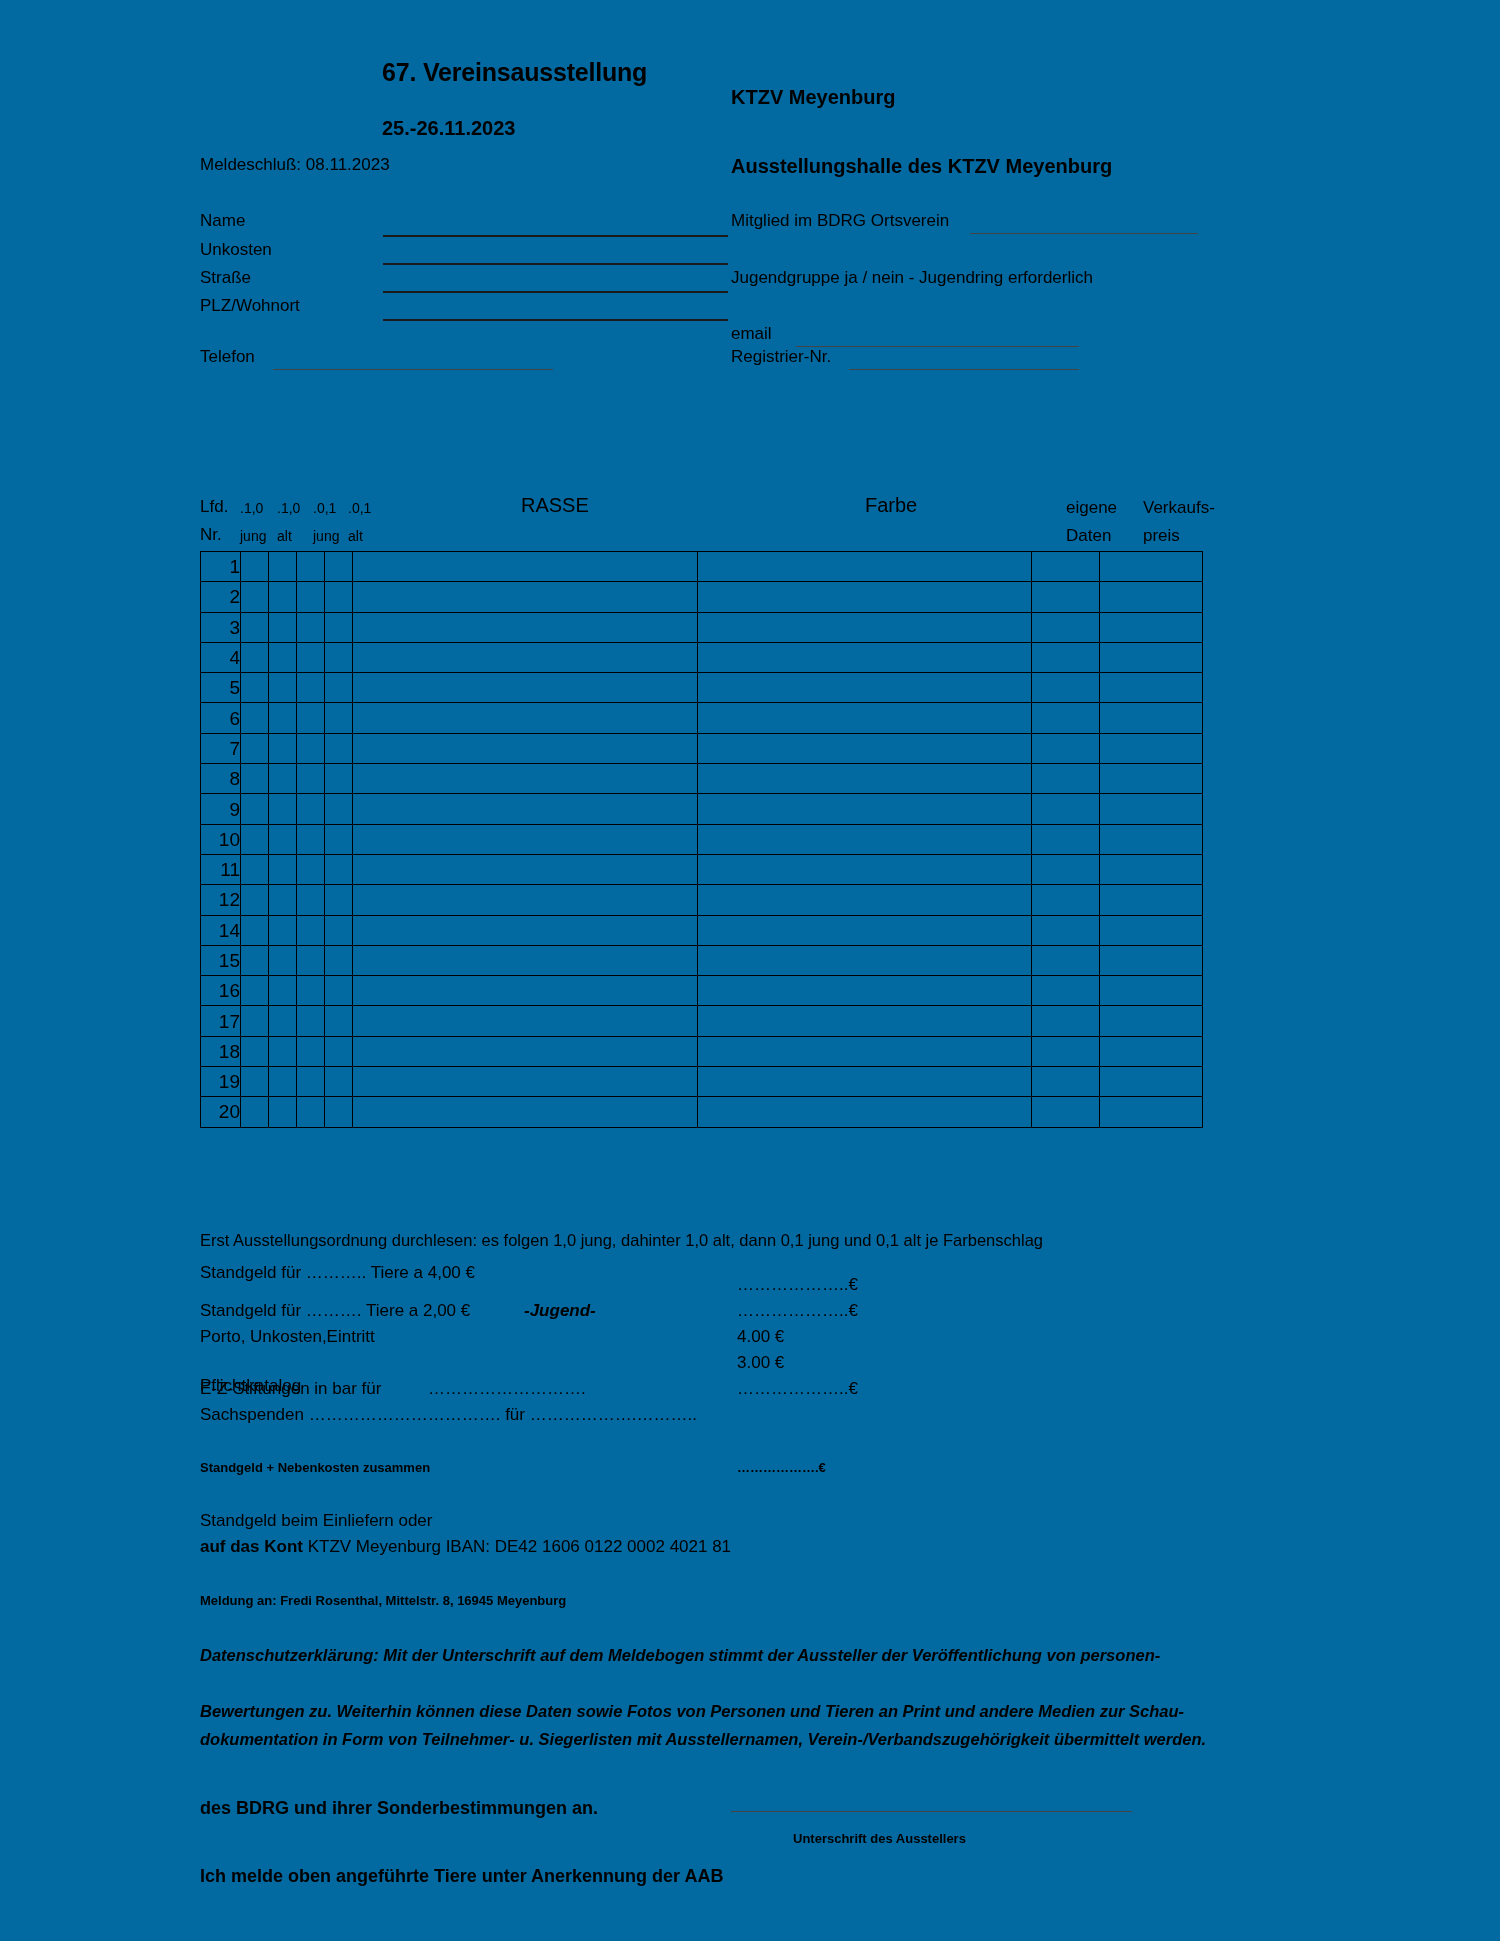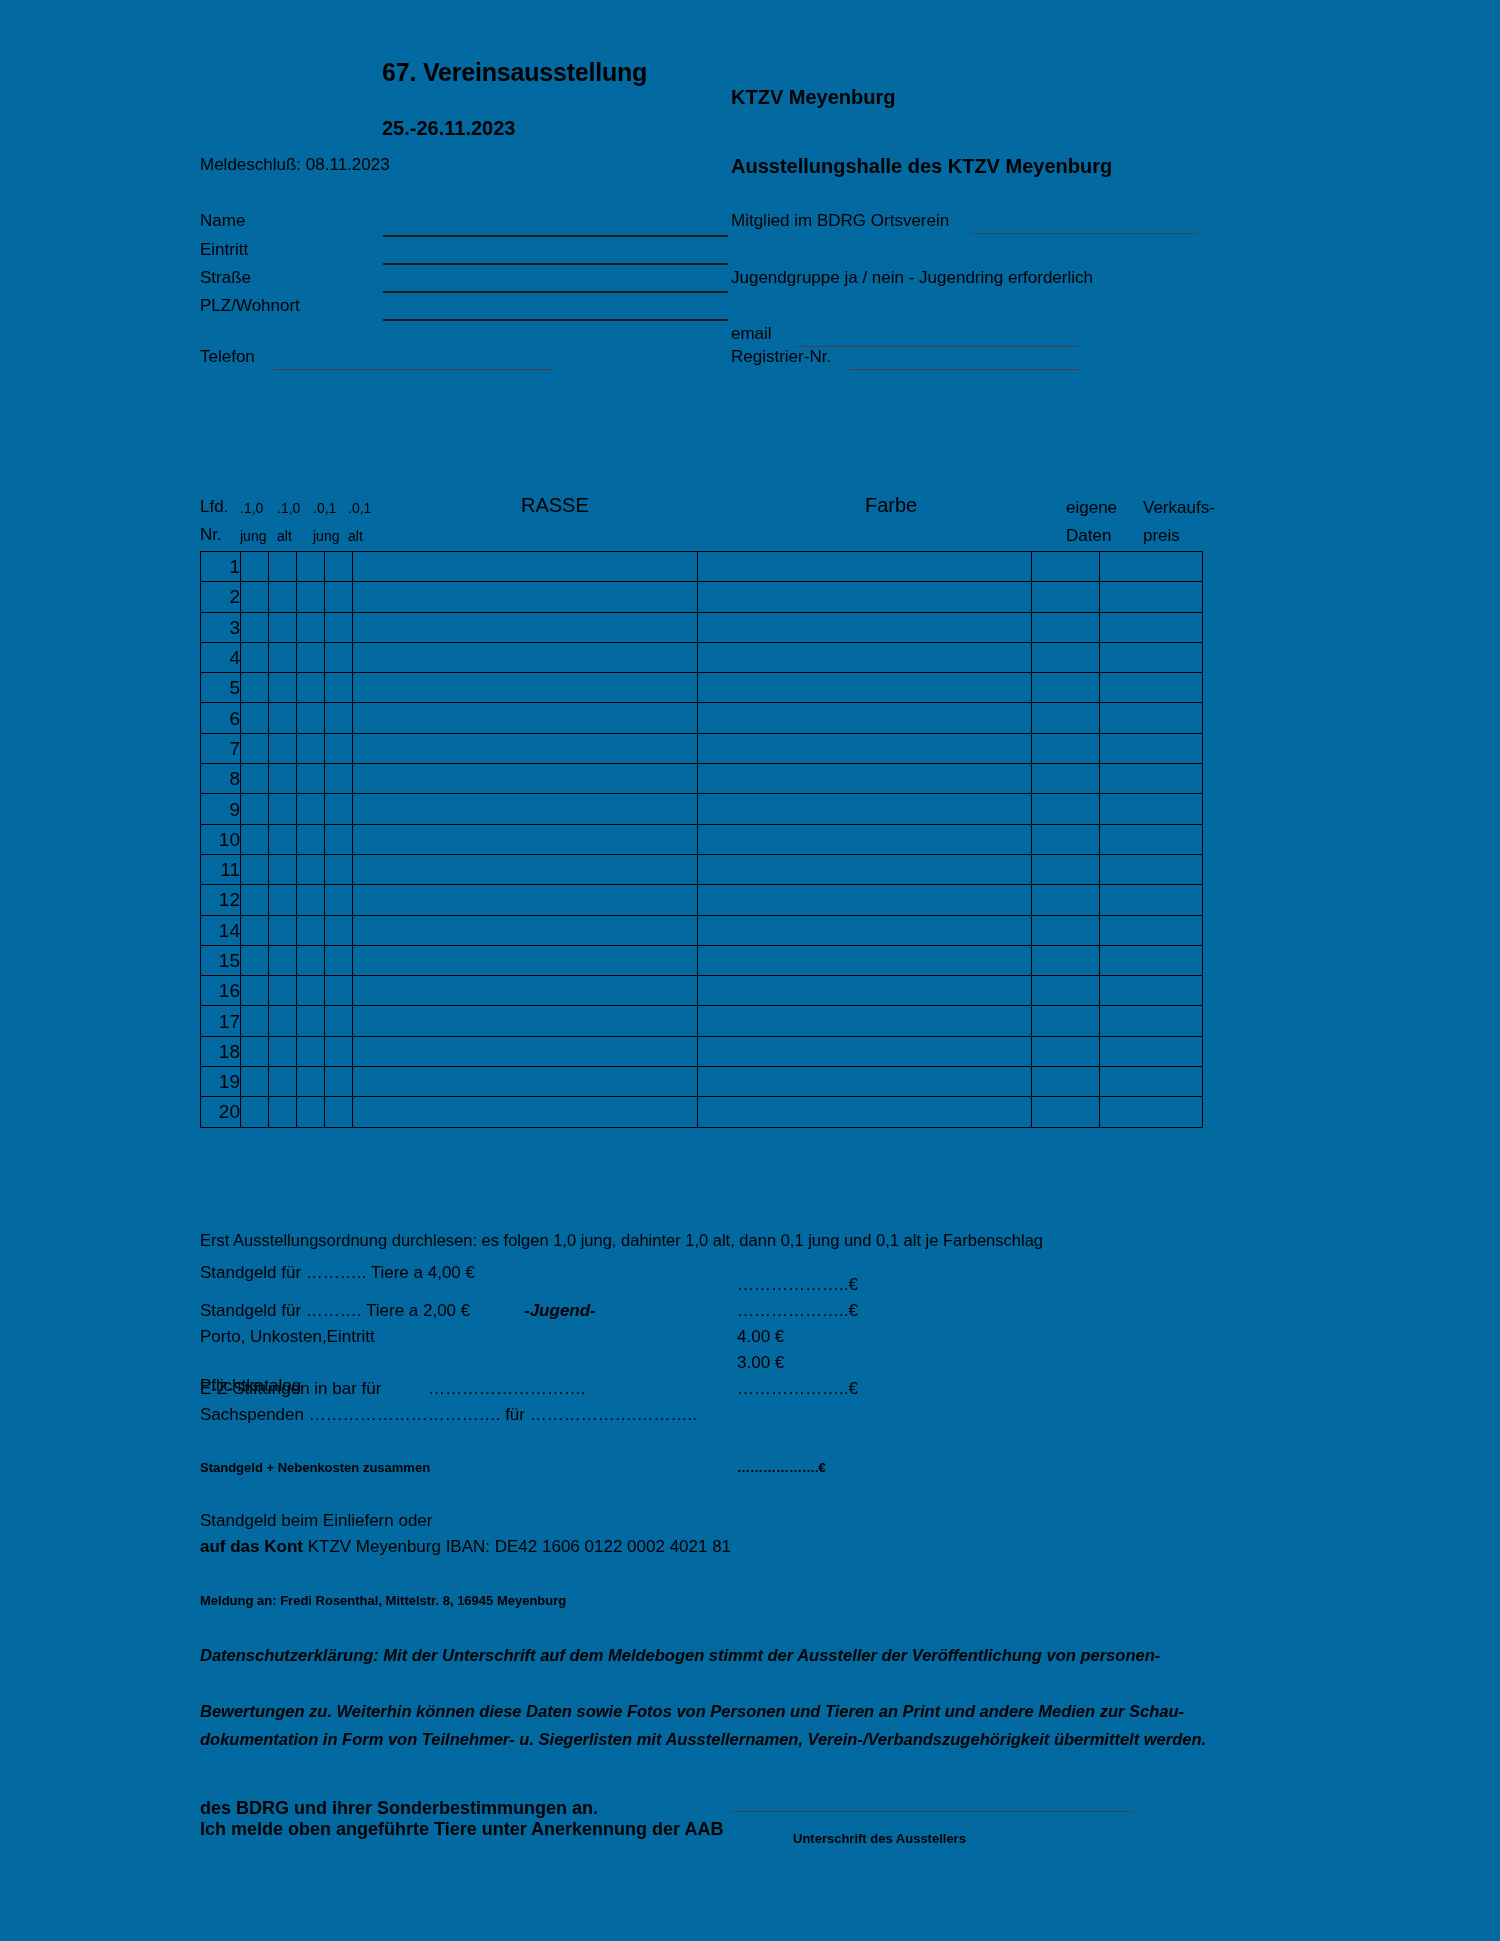--- a/index.html
+++ b/index.html
@@ -102,21 +102,21 @@
 
   <div class="abs hdr-title">67. Vereinsausstellung</div>
   <div class="abs hdr-club">KTZV Meyenburg</div>
   <div class="abs hdr-date">25.-26.11.2023</div>
   <div class="abs hdr-deadline">Meldeschluß: 08.11.2023</div>
   <div class="abs hdr-hall">Ausstellungshalle des KTZV Meyenburg</div>
 
   <div class="abs fld-label" style="left:200px; top:211px;">Name</div>
   <div class="abs rule" style="left:383px; top:235px; width:345px;"></div>
 
-  <div class="abs fld-label" style="left:200px; top:240px;">Eintritt</div>
+  <div class="abs fld-label" style="left:200px; top:240px;">Unkosten</div>
   <div class="abs rule" style="left:383px; top:263px; width:345px;"></div>
 
   <div class="abs fld-label" style="left:200px; top:268px;">Straße</div>
   <div class="abs rule" style="left:383px; top:291px; width:345px;"></div>
 
   <div class="abs fld-label" style="left:200px; top:296px;">PLZ/Wohnort</div>
   <div class="abs rule" style="left:383px; top:319px; width:345px;"></div>
 
   <div class="abs fld-label" style="left:200px; top:347px;">Telefon</div>
   <div class="abs rule-thin" style="left:273px; top:369px; width:280px;"></div>
@@ -396,19 +396,19 @@
 
   <div class="abs line" style="left:200px; top:1511px;">Standgeld beim Einliefern oder</div>
   <div class="abs line" style="left:200px; top:1537px;"><span class="mix-b">auf das Kont</span> <span>KTZV Meyenburg    IBAN: DE42 1606 0122 0002 4021 81</span></div>
 
   <div class="abs line-b" style="left:200px; top:1593px;">Meldung an: Fredi Rosenthal, Mittelstr. 8, 16945 Meyenburg</div>
 
   <div class="abs dsg" style="left:200px; top:1646px;">Datenschutzerklärung: Mit der Unterschrift auf dem Meldebogen stimmt der Aussteller der Veröffentlichung von personen-</div>
   <div class="abs dsg" style="left:200px; top:1730px;">dokumentation in Form von Teilnehmer- u. Siegerlisten mit Ausstellernamen, Verein-/Verbandszugehörigkeit übermittelt werden.</div>
   <div class="abs dsg" style="left:200px; top:1702px;">Bewertungen zu. Weiterhin können diese Daten sowie Fotos von Personen und Tieren an Print und andere Medien zur Schau-</div>
 
-  <div class="abs line-b" style="left:200px; top:1819px; font-size:18px;">Ich melde oben angeführte Tiere unter Anerkennung der AAB</div>
+  <div class="abs line-b" style="left:200px; top:1866px; font-size:18px;">Ich melde oben angeführte Tiere unter Anerkennung der AAB</div>
   <div class="abs line-b" style="left:200px; top:1798px; font-size:18px;">des BDRG und ihrer Sonderbestimmungen an.</div>
 
   <div class="abs rule-thin" style="left:731px; top:1811px; width:401px;"></div>
   <div class="abs line-b" style="left:793px; top:1831px;">Unterschrift des Ausstellers</div>
 
 </div>
 
 </body></html>

